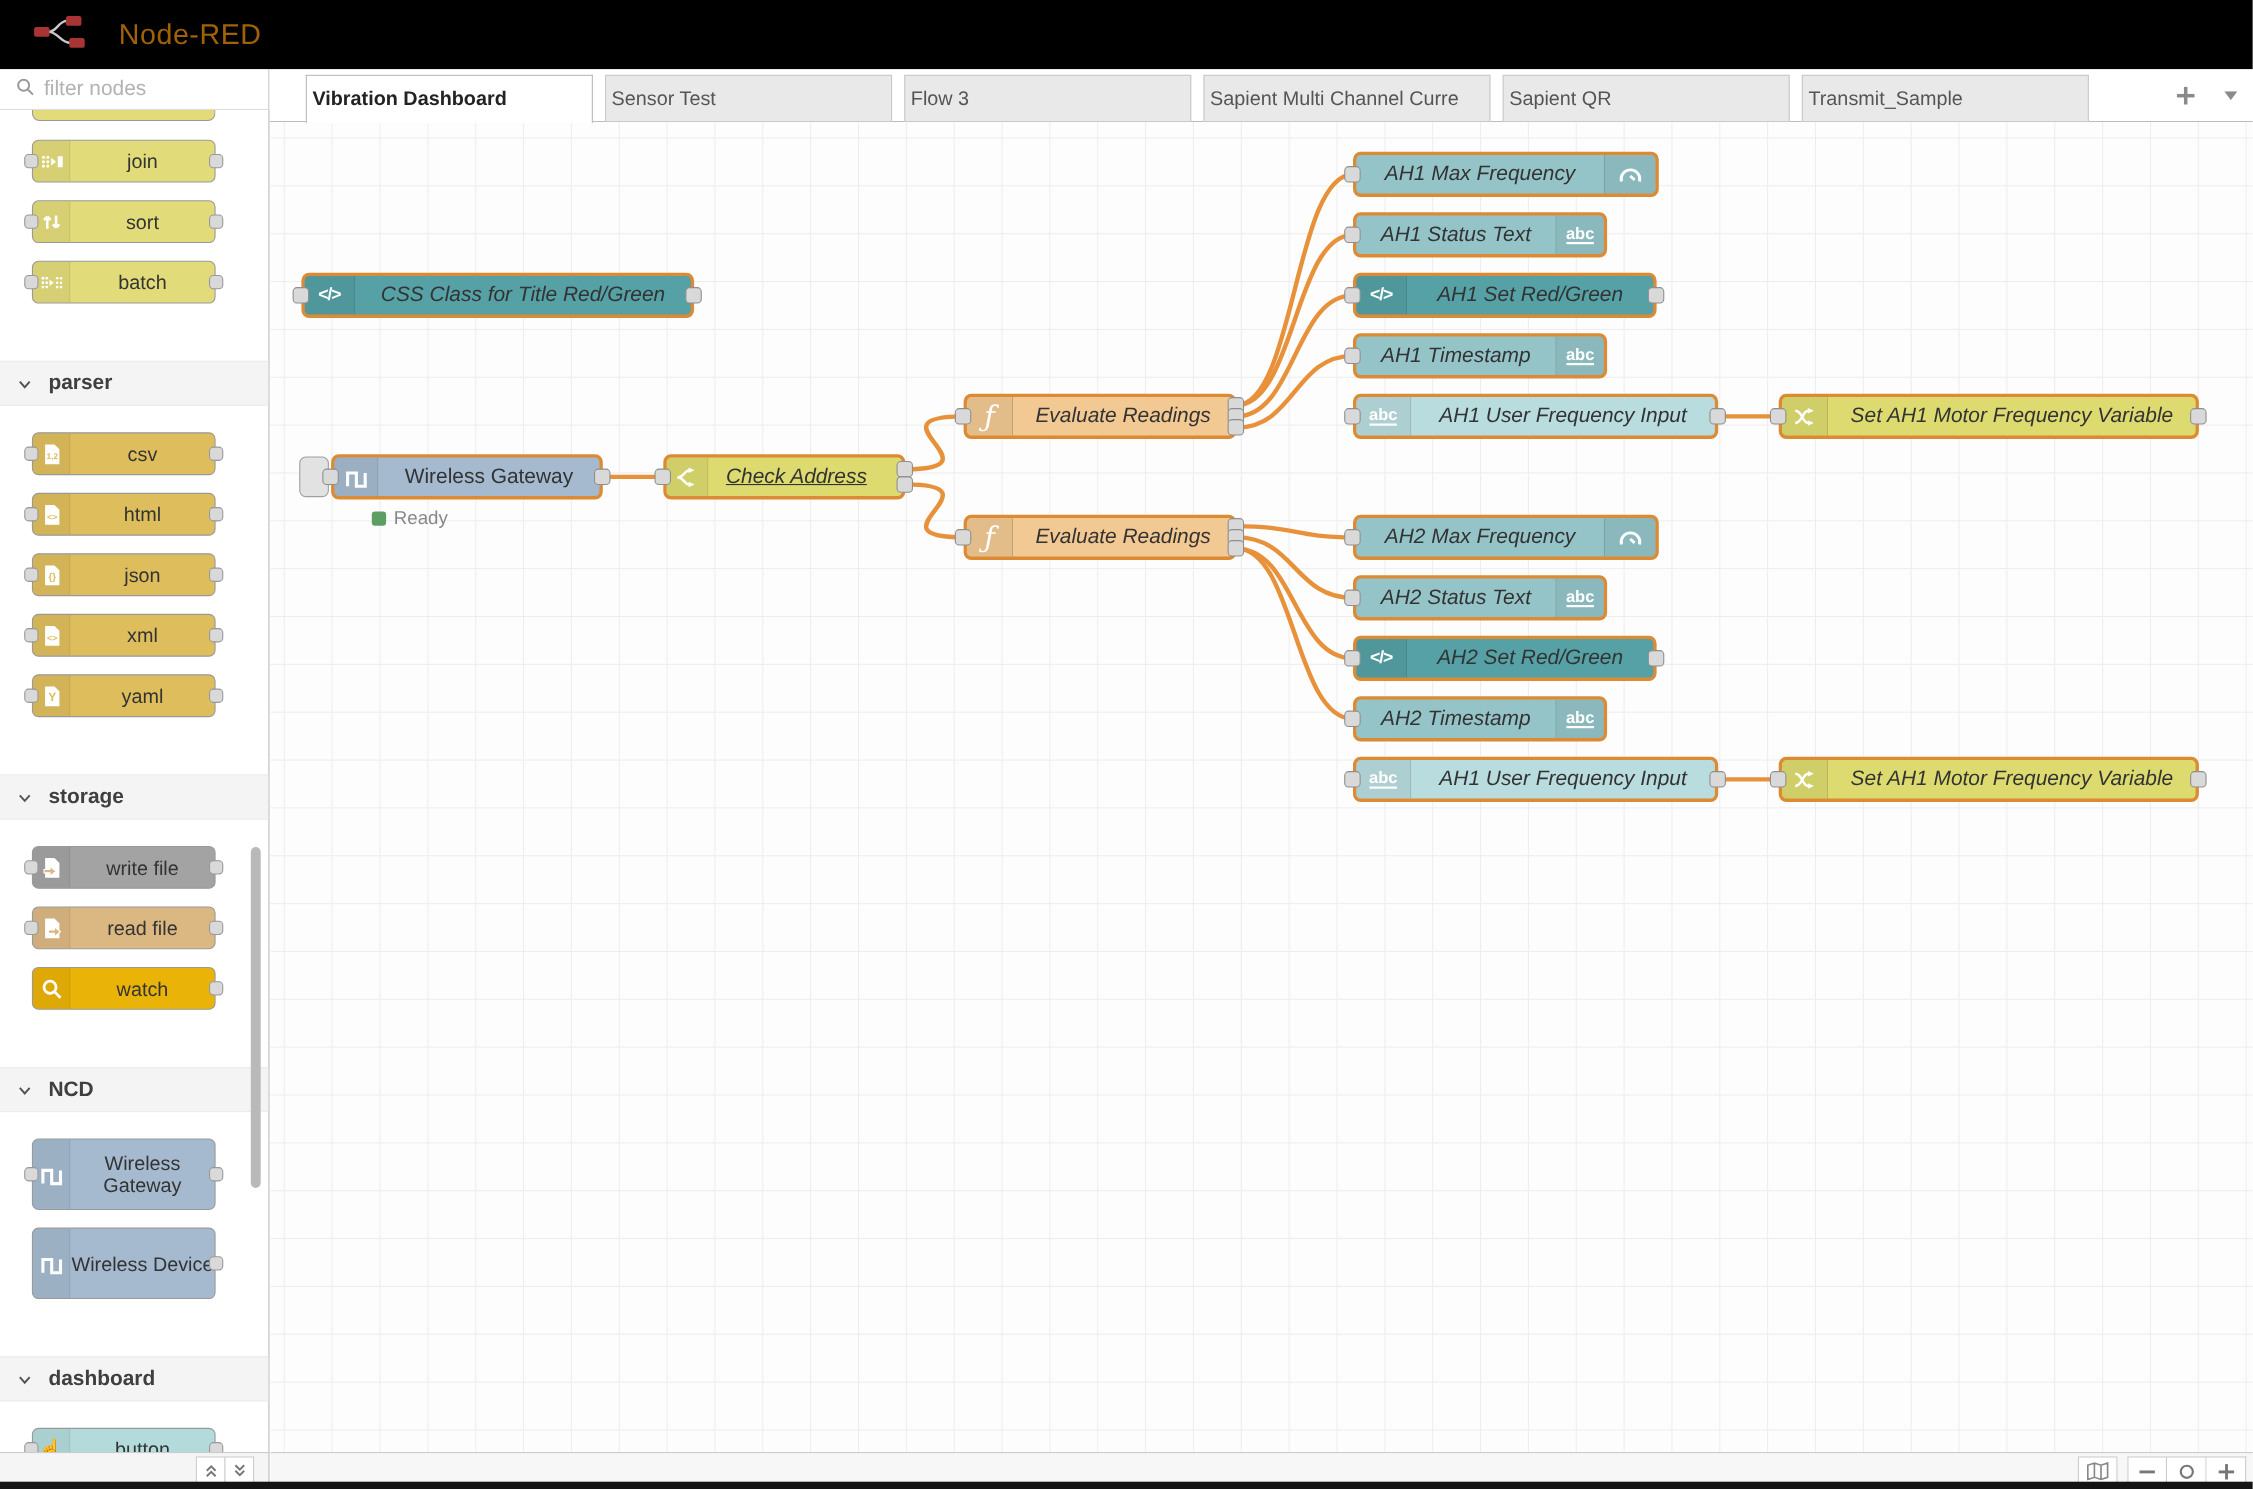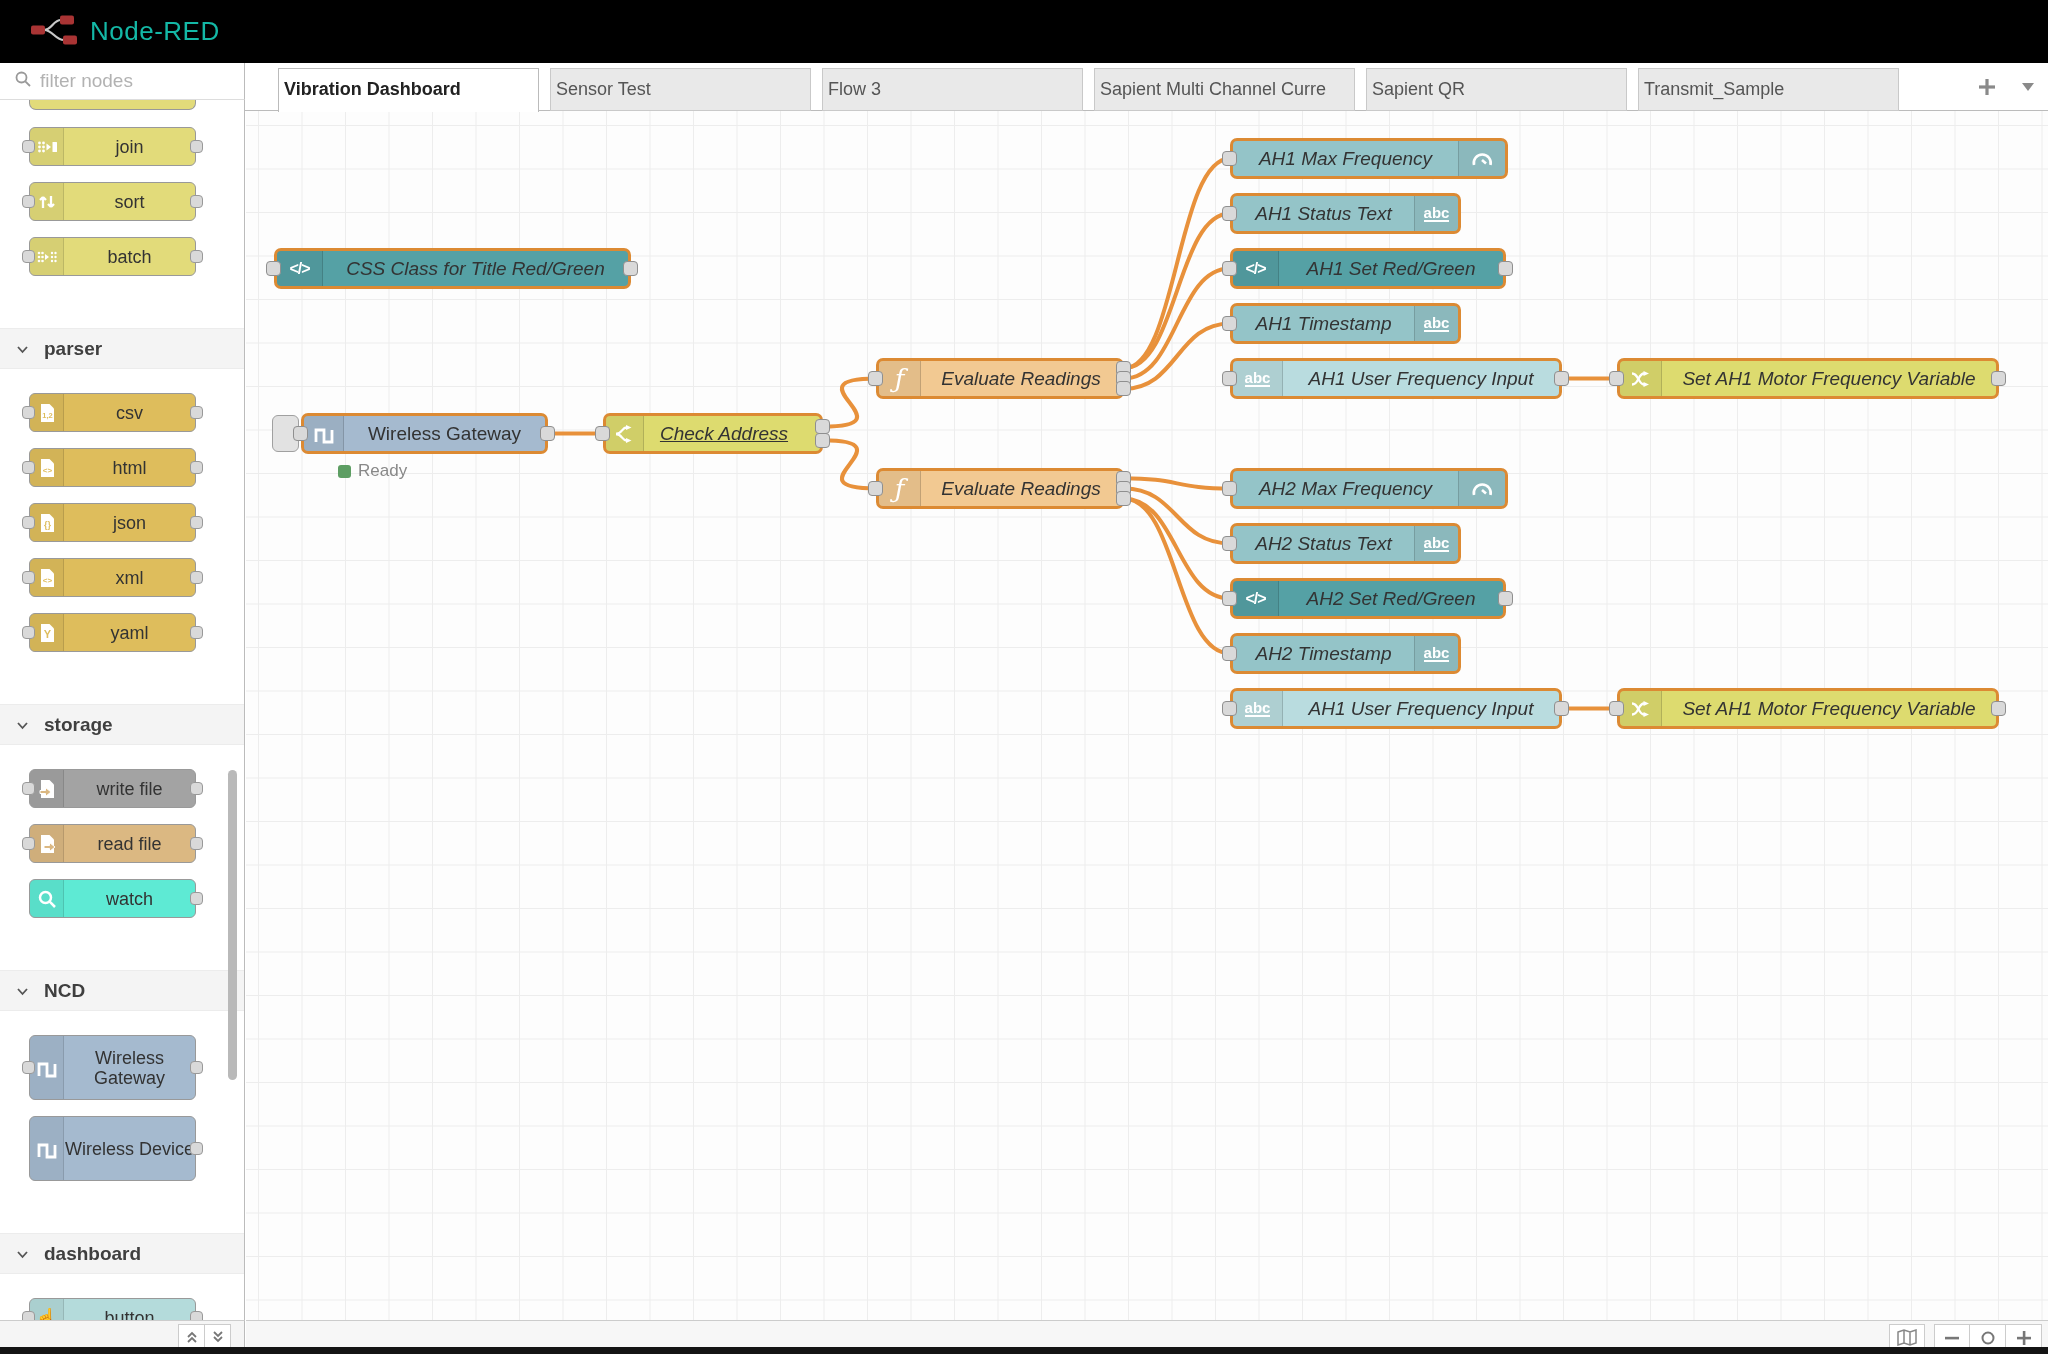--- a/index.html
+++ b/index.html
@@ -3,21 +3,21 @@
 <meta charset="utf-8">
 <style>
   * { margin:0; padding:0; box-sizing:border-box; }
   html,body { width:2048px; height:1354px; overflow:hidden; background:#fff;
     font-family:"Liberation Sans", sans-serif; position:relative; }
 
   
   #header { position:absolute; left:0; top:0; width:2048px; height:63px; background:#000;
     display:flex; align-items:center; }
   #logo { margin-left:30px; }
-  #app-title { color:#14b8a6; font-size:26px; margin-left:10px; letter-spacing:.5px; }
+  #app-title { color:#a16207; font-size:26px; margin-left:28px; letter-spacing:.5px; }
 
   
   #filterbox { position:absolute; left:0; top:63px; width:245px; height:37px; background:#fff;
     border-right:1px solid #bbb; border-bottom:1px solid #ddd; display:flex; align-items:center; }
   #filterbox .search { margin-left:14px; }
   #filter-input { border:none; outline:none; font-size:19px; color:#ef4444; margin-left:8px; width:180px;
     font-family:"Liberation Sans",sans-serif; }
   #filter-input::placeholder { color:#b2b2b2; }
 
   #tabbar { position:absolute; left:245px; top:63px; width:1803px; height:48px; background:#fff;
@@ -278,21 +278,21 @@
           <span class="pal-icon">
             <svg width="24" height="24" viewBox="0 0 24 24">
               <path d="M6 3 H14.5 L19 7.5 V21 H6 Z" fill="#fff"></path>
               <path d="M9 13.5 h5.5 v-3 l5.5 4.5 -5.5 4.5 v-3 H9 Z" fill="#DBB882" stroke="#fff" stroke-width="1"></path>
             </svg>
           </span>
           <span class="pal-label">read file</span>
           <span class="pport in"></span>
           <span class="pport out"></span>
         </div>
-        <div class="pal-item" style="background: #5eead4; padding-left: 12px;">
+        <div class="pal-item" style="background: #eab308; padding-left: 12px;">
           <span class="pal-icon">
             <svg width="24" height="24" viewBox="0 0 24 24">
               <g stroke="#fff" stroke-width="2.5" fill="none">
                 <circle cx="10.5" cy="10.5" r="5.5"></circle>
                 <path d="M14.7 14.7 L20 20"></path>
               </g>
             </svg>
           </span>
           <span class="pal-label">watch</span>
           <span class="pport out"></span>

